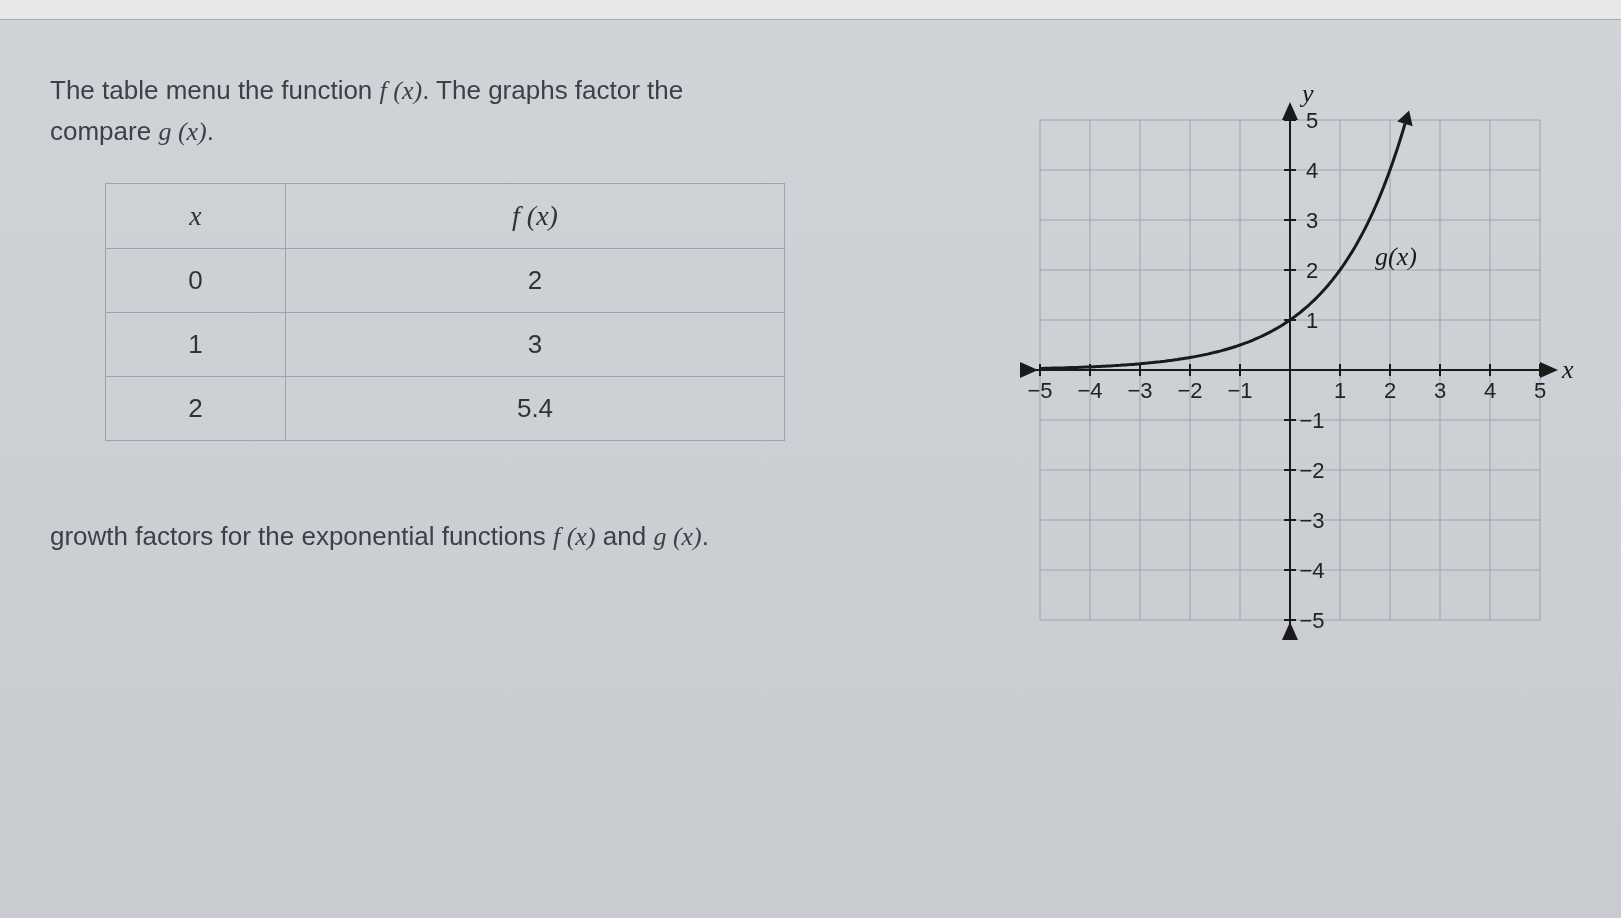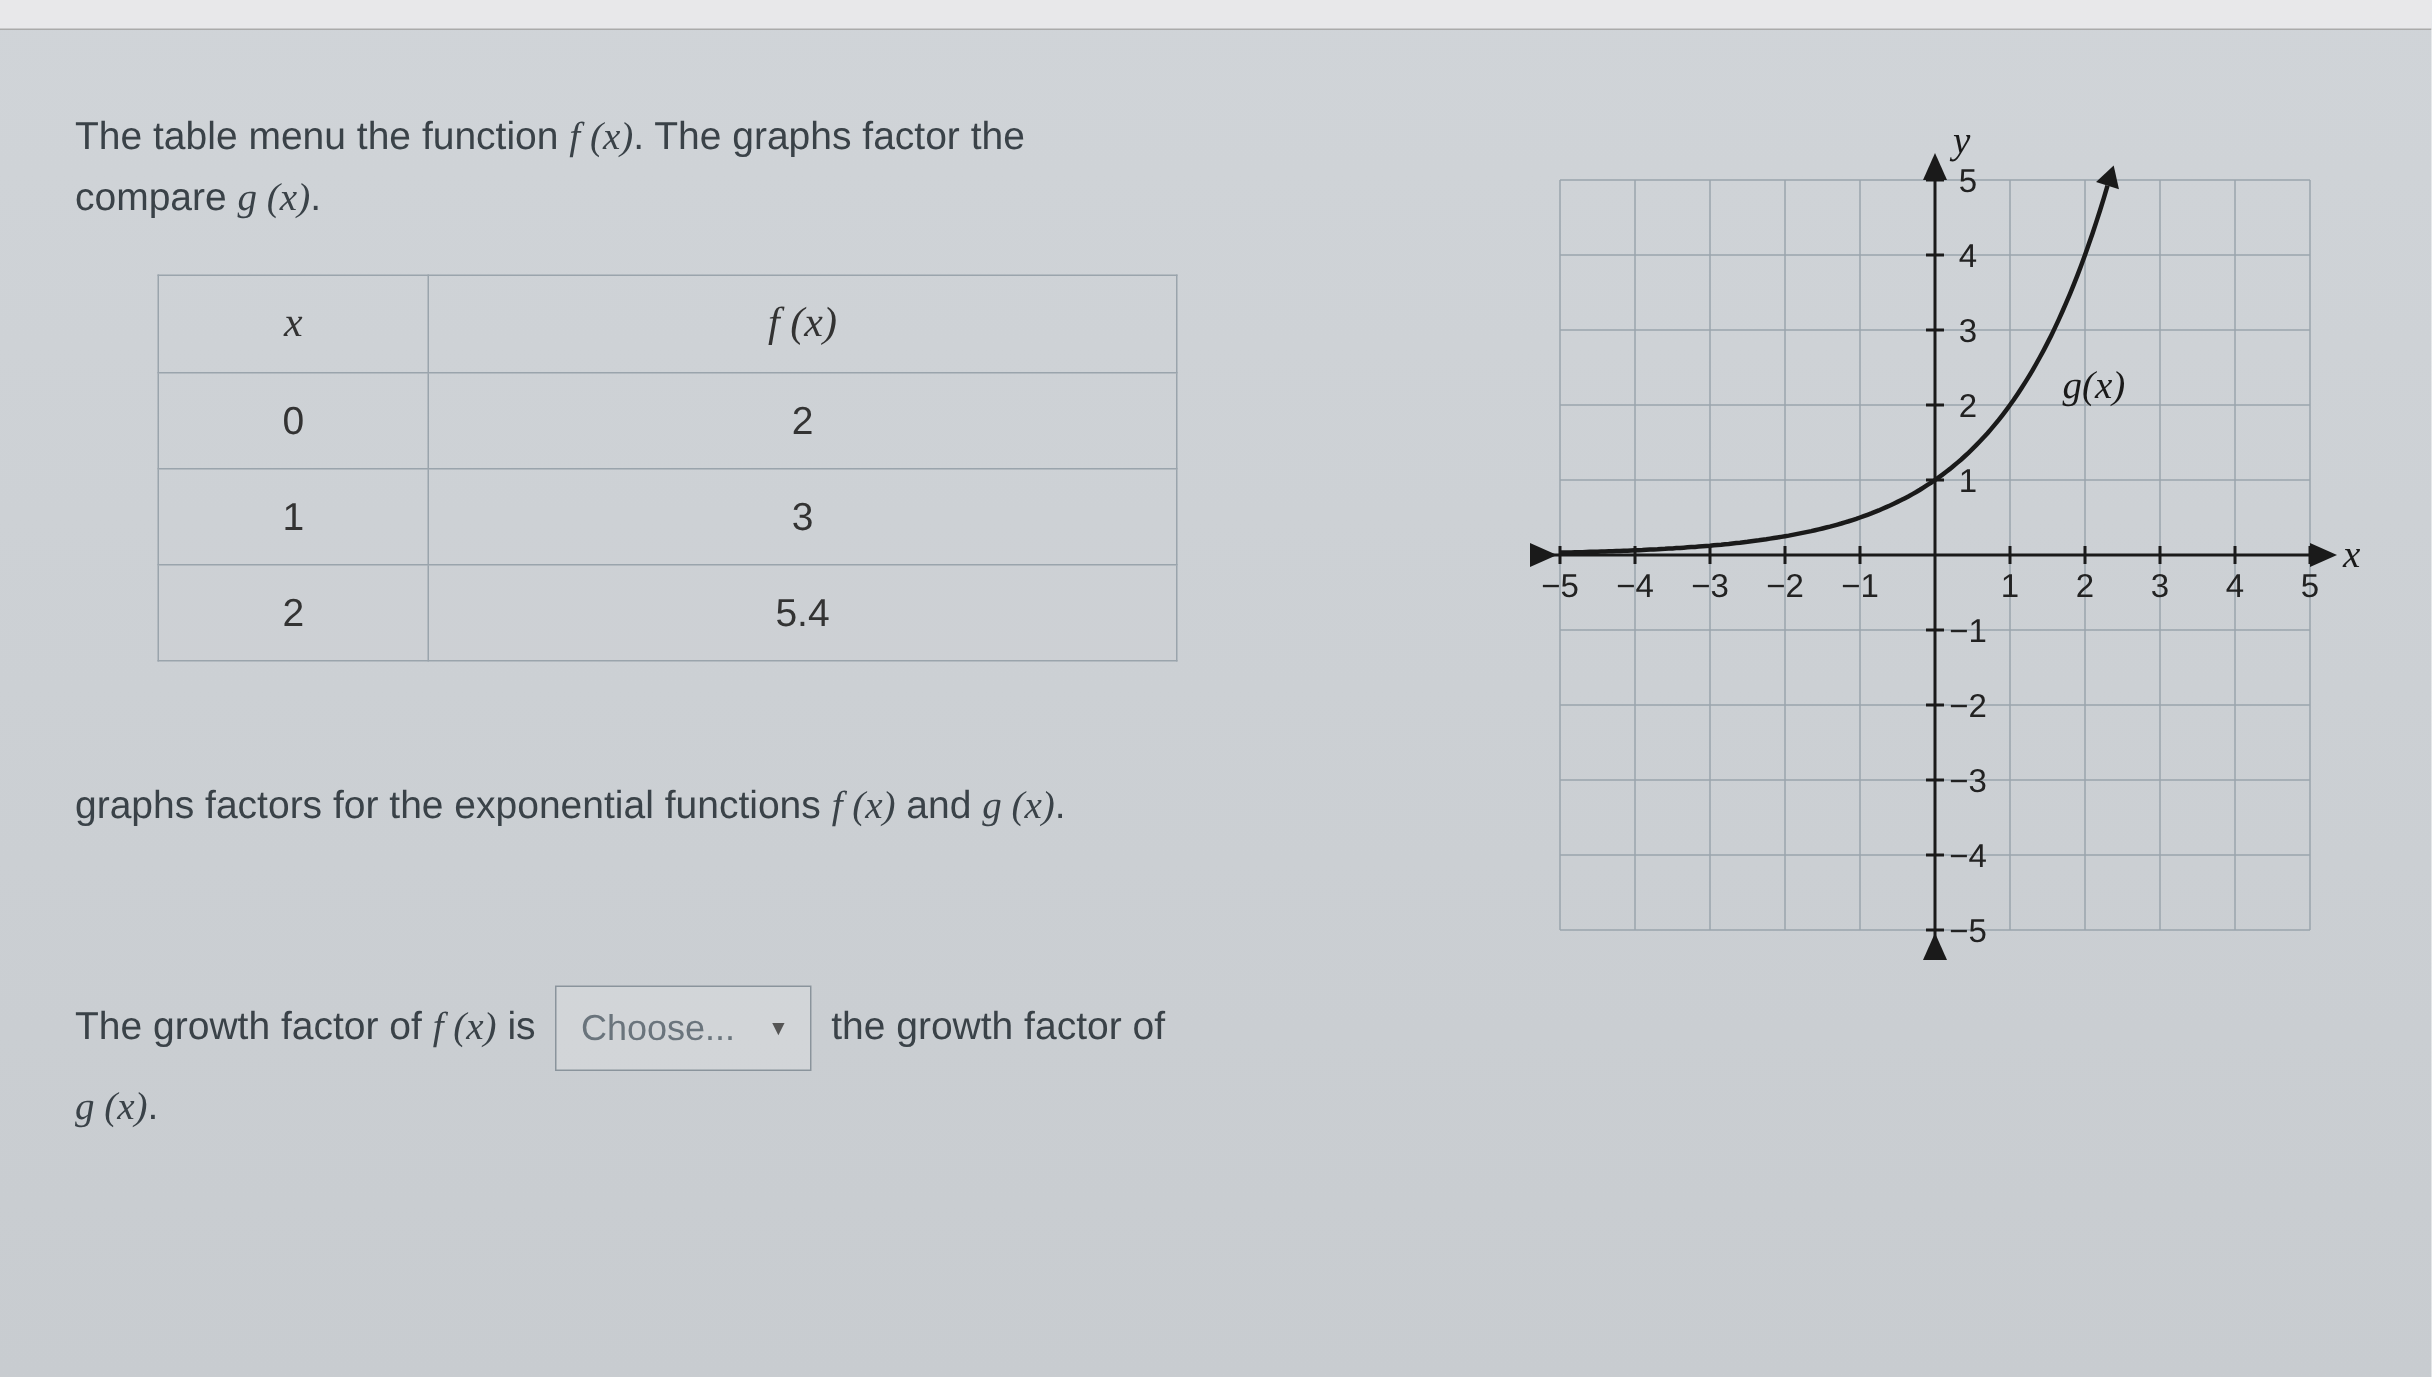--- a/index.html
+++ b/index.html
@@ -118,33 +118,24 @@
       </tr>
       <tr>
         <td>2</td>
         <td>5.4</td>
       </tr>
     </tbody>
       </table>
 
     <p class="prompt-text">
       <br>
-      <span>graphs factors for the exponential functions </span>
+      <span>growth factors for the exponential functions </span>
       <span class="func">f (x)</span><span> and </span><span class="func">g (x)</span><span>.</span>
     </p>
 
-    <p class="answer-line">
-      <span>The growth factor of </span><span class="func">f (x)</span><span> is </span>
-      <span class="dropdown">
-        <span>Choose...</span>
-        <span class="chev">▼</span>
-      </span>
-      <span> the growth factor of</span><br>
-      <span class="func">g (x)</span><span>.</span>
-    </p>
 
   </div>
 
   <div class="right-col">
     <svg class="graph" width="620" height="580" viewBox="0 0 620 580">
       <defs>
         <marker id="arrow" markerWidth="12" markerHeight="12" refX="6" refY="6" orient="auto">
           <path d="M1,2 L10,6 L1,10 Z" class="arrowhead"></path>
         </marker>
       </defs>

